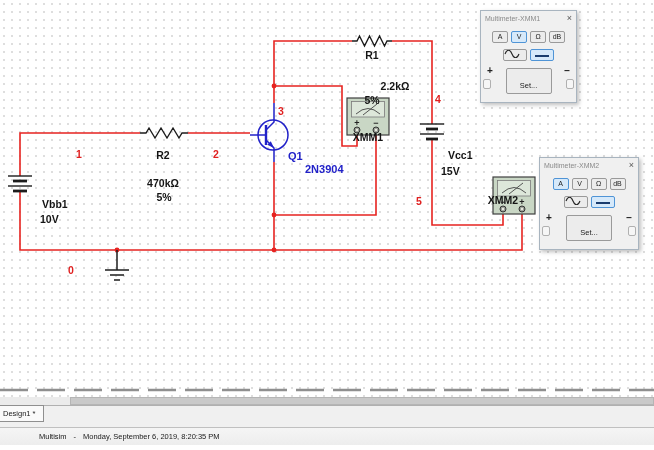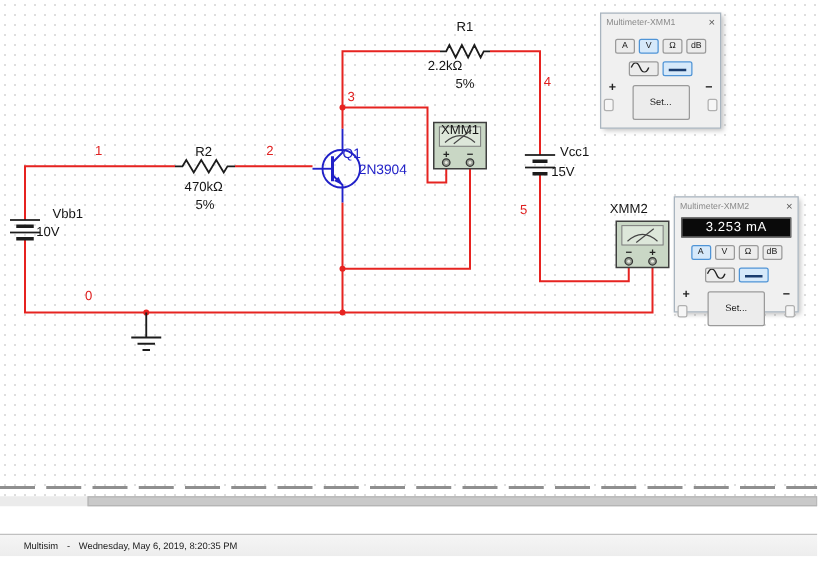--- a/index.html
+++ b/index.html
@@ -9,22 +9,22 @@
     font-family:"Liberation Sans", sans-serif; background:#fff;
   }
   
   .canvas {
     position:absolute; left:0; top:0; width:654px; height:397px;
     background-color:#fff;
     background-image:radial-gradient(circle, #dedede 0.9px, transparent 1.1px);
     background-size:8px 8px;
   }
   .canvas svg { position:absolute; left:0; top:0; }
-  .clabel { position:absolute; font-weight:normal; font-size:10.5px; color:#141414;
-            white-space:nowrap; transform:translateX(-50%); line-height:12px; }
+  .clabel { position:absolute; font-weight:bold; font-size:10.5px; color:#141414;
+            white-space:nowrap; transform:translateX(-50%); line-height:12px;margin-top:33px; }
   .clabel.noctr { transform:none; }
   .clabel.blue { color:#2121c8; font-size:11px; transform:none; }
   .clabel.node { color:#e02020; }
   .term-sign { position:absolute; font-size:9px; font-weight:bold; color:#222;
                transform:translateX(-50%); line-height:9px; }
   
   .mm-win {
     position:absolute; background:#f0f0f0; border:1px solid #a8b4bf;
     box-shadow:2px 2px 4px rgba(0,0,0,0.25);
   }
@@ -36,38 +36,38 @@
                 letter-spacing:0.5px; }
   .mm-row { display:flex; justify-content:center; gap:3px; margin-top:6px; }
   .mm-btn { width:16px; height:12px; font-family:inherit; font-size:7px; line-height:10px;
             background:#ececec; border:1px solid #9a9a9a; border-radius:2px; color:#222; padding:0; }
   .mm-btn.wide { width:24px; position:relative; }
   .mm-btn.sel { background:#d6e9fa; border:1px solid #4f94d6; }
   .dc-line { position:absolute; left:4px; right:4px; top:5px; height:1.5px; background:#1a3c6e; }
   .mm-bottom { position:relative; height:26px; margin-top:4px; }
   .mm-plus  { position:absolute; left:6px; top:0; font-size:10px; font-weight:bold; color:#222; }
   .mm-minus { position:absolute; right:6px; top:0; font-size:10px; font-weight:bold; color:#222; }
-  .mm-set { position:absolute; left:50%; transform:translateX(-50%); top:3px; width:46px; height:28px;
+  .mm-set { position:absolute; left:50%; transform:translateX(-50%); top:3px; width:46px; height:16px;
             font-family:inherit; font-size:7.5px; line-height:10px; background:#ececec;
-            border:1px solid #9a9a9a; border-radius:2px; color:#222; padding:2px; }
+            border:1px solid #9a9a9a; border-radius:2px; color:#222; padding:12px; }
   .mm-jack { position:absolute; bottom:2px; width:8px; height:10px; background:#f6f6f6;
              border:1px solid #b0b0b0; border-radius:2px; }
   .mm-jack.l { left:2px; } .mm-jack.r { right:2px; }
   
   .hscroll { position:absolute; left:0; top:397px; width:654px; height:8px; background:#ebebeb; }
   .hthumb  { position:absolute; left:70px; right:0; top:0; height:8px; background:#c9c9c9;
              border:1px solid #b5b5b5; }
   .tabrow { position:absolute; left:0; top:405px; width:654px; height:22px; background:#f0f0f0;
             border-top:1px solid #b0b0b0; }
   .tab { position:absolute; left:-6px; top:-1px; height:17px; background:#fafafa;
          border:1px solid #8f8f8f; font-size:7.5px; color:#1a1a1a; line-height:15px;
          padding:0 7px 0 8px; white-space:nowrap; }
   .statusbar { position:absolute; left:0; top:427px; width:654px; height:18px;
                background:linear-gradient(#f5f5f5,#ededed); border-top:1px solid #c0c0c0;
-               display:flex; align-items:center; gap:7px; padding-left:19px;
+               display:flex; align-items:center; gap:7px; padding-left:39px;
                font-size:7.5px; color:#1a1a1a; }
   .bottom-white { position:absolute; left:0; top:445px; width:654px; height:5px; background:#fff; }
 </style>
 </head>
 <body>
 
 <div class="screen">
 
   <div class="canvas">
     <svg width="654" height="397" viewBox="0 0 654 397">
@@ -153,26 +153,26 @@
     <span class="clabel node" style="left:216px;top:115px">2</span>
     <span class="clabel node" style="left:281px;top:72px">3</span>
     <span class="clabel node" style="left:438px;top:60px">4</span>
     <span class="clabel node" style="left:419px;top:162px">5</span>
     <span class="clabel node" style="left:71px;top:231px">0</span>
 
     <span class="clabel" style="left:163px;top:116px">R2</span>
     <span class="clabel" style="left:163px;top:144px">470kΩ</span>
     <span class="clabel" style="left:164px;top:158px">5%</span>
     <span class="clabel" style="left:372px;top:16px">R1</span>
-    <span class="clabel" style="left:356px;top:47px">2.2kΩ</span>
+    <span class="clabel" style="left:395px;top:47px">2.2kΩ</span>
     <span class="clabel" style="left:372px;top:61px">5%</span>
-    <span class="clabel blue" style="left:274px;top:117px">Q1</span>
-    <span class="clabel blue" style="left:287px;top:130px">2N3904</span>
+    <span class="clabel blue" style="left:288px;top:117px">Q1</span>
+    <span class="clabel blue" style="left:305px;top:130px">2N3904</span>
     <span class="clabel noctr" style="left:42px;top:165px">Vbb1</span>
-    <span class="clabel noctr" style="left:29px;top:180px">10V</span>
+    <span class="clabel noctr" style="left:40px;top:180px">10V</span>
     <span class="clabel noctr" style="left:448px;top:116px">Vcc1</span>
     <span class="clabel noctr" style="left:441px;top:132px">15V</span>
     <span class="clabel" style="left:368px;top:98px">XMM1</span>
     <span class="clabel" style="left:503px;top:161px">XMM2</span>
 
     <span class="term-sign" style="left:357px;top:119px">+</span>
     <span class="term-sign" style="left:376px;top:119px">−</span>
     <span class="term-sign" style="left:503px;top:198px">−</span>
     <span class="term-sign" style="left:522px;top:198px">+</span>
 
@@ -204,21 +204,20 @@
         <span class="mm-jack l"></span>
         <span class="mm-jack r"></span>
       </div>
     </div>
 
     <div class="mm-win" style="left:539px;top:157px;width:100px;height:93px">
       <div class="mm-title">
         <span>Multimeter-XMM2</span>
         <span class="mm-close">×</span>
       </div>
-      <div class="mm-display">3.253 mA</div>
       <div class="mm-row">
         <button class="mm-btn sel">A</button>
         <button class="mm-btn">V</button>
         <button class="mm-btn">Ω</button>
         <button class="mm-btn">dB</button>
       </div>
       <div class="mm-row">
         <button class="mm-btn wide">
           <svg width="16" height="8" viewBox="0 0 16 8">
             <path d="M1,4 C3,-1 6,-1 8,4 C10,9 13,9 15,4" stroke="#222" fill="none" stroke-width="1.1"></path>
@@ -235,21 +234,24 @@
         <span class="mm-jack l"></span>
         <span class="mm-jack r"></span>
       </div>
     </div>
   </div>
 
   <div class="hscroll">
     <div class="hthumb"></div>
   </div>
 
+  <div class="tabrow">
+    <div class="tab">Design1 *</div>
+  </div>
 
   <div class="statusbar">
     <span>Multisim</span>
     <span>-</span>
-    <span>Wednesday, May 6, 2019, 8:20:35 PM</span>
+    <span>Monday, September 6, 2019, 8:20:35 PM</span>
   </div>
 
   <div class="bottom-white"></div>
 </div>
 
 </body></html>

